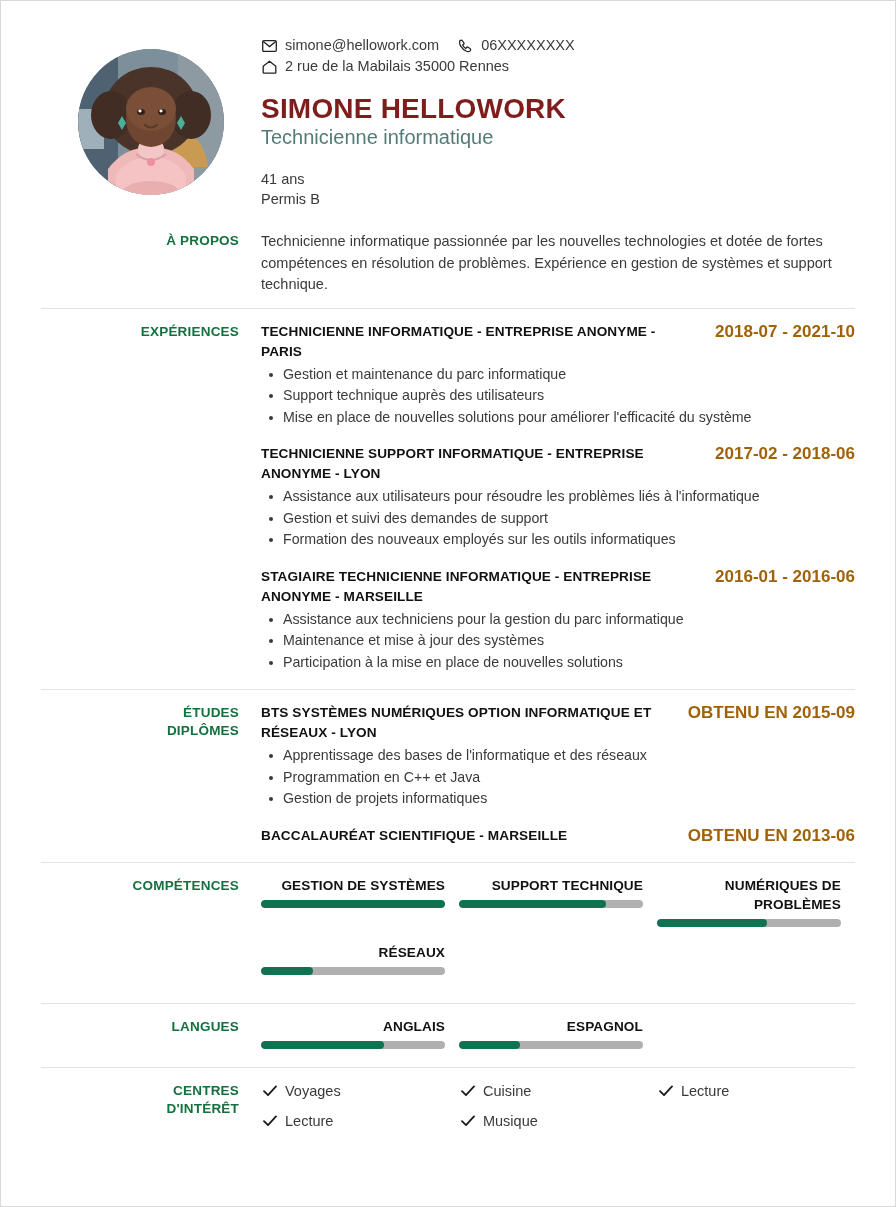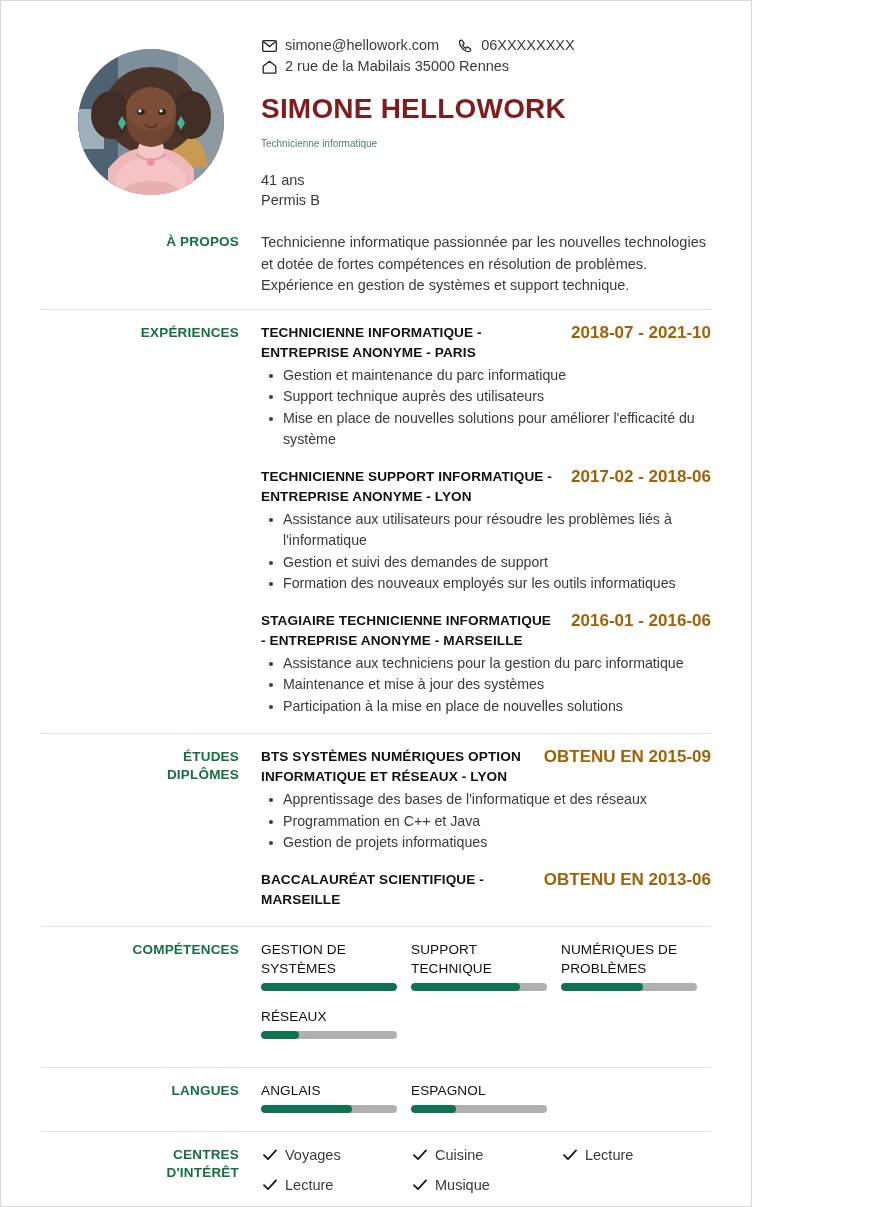--- a/index.html
+++ b/index.html
@@ -6,21 +6,21 @@
     margin: 0;
     padding: 0;
     background: #ffffff;
   }
   body {
     font-family: "Liberation Sans", sans-serif;
     -webkit-font-smoothing: antialiased;
   }
   .page {
     position: relative;
-    width: 752px;
+    width: 896px;
     height: 1207px;
     background: #ffffff;
     box-sizing: border-box;
     border: 1px solid #d9d9d9;
     overflow: hidden;
   }
   .inner {
     padding: 26px 40px 0 40px;
   }
 
@@ -78,22 +78,21 @@
   .name {
     font-size: 28px;
     font-weight: bold;
     color: #7f1d1d;
     letter-spacing: 0.2px;
     margin-top: 16px;
     margin-bottom: 0;
     line-height: 1.15;
   }
   .job-title {
-    margin-top: 13px;
-    font-size: 10px;
+    font-size: 20px;
     color: #547b76;
     line-height: 1.2;
   }
   .personal {
     margin-top: 20px;
     font-size: 14.5px;
     color: #3a3a3a;
     line-height: 20px;
   }
 
@@ -183,25 +182,26 @@
     flex-wrap: wrap;
   }
   .grid3 .cell {
     width: 33.33%;
     box-sizing: border-box;
     padding-right: 14px;
     margin-bottom: 16px;
   }
   .skill-name {
     font-size: 13.6px;
-    font-weight: normal;
+    font-weight: bold;
     color: #111111;
     line-height: 19px;
     letter-spacing: 0.1px;
     margin-bottom: 5px;
+    text-align: right;
   }
   .bar {
     height: 8px;
     border-radius: 4px;
     background: #b0b0b0;
     width: 192px;
     max-width: 100%;
     overflow: hidden;
     position: relative;
   }

